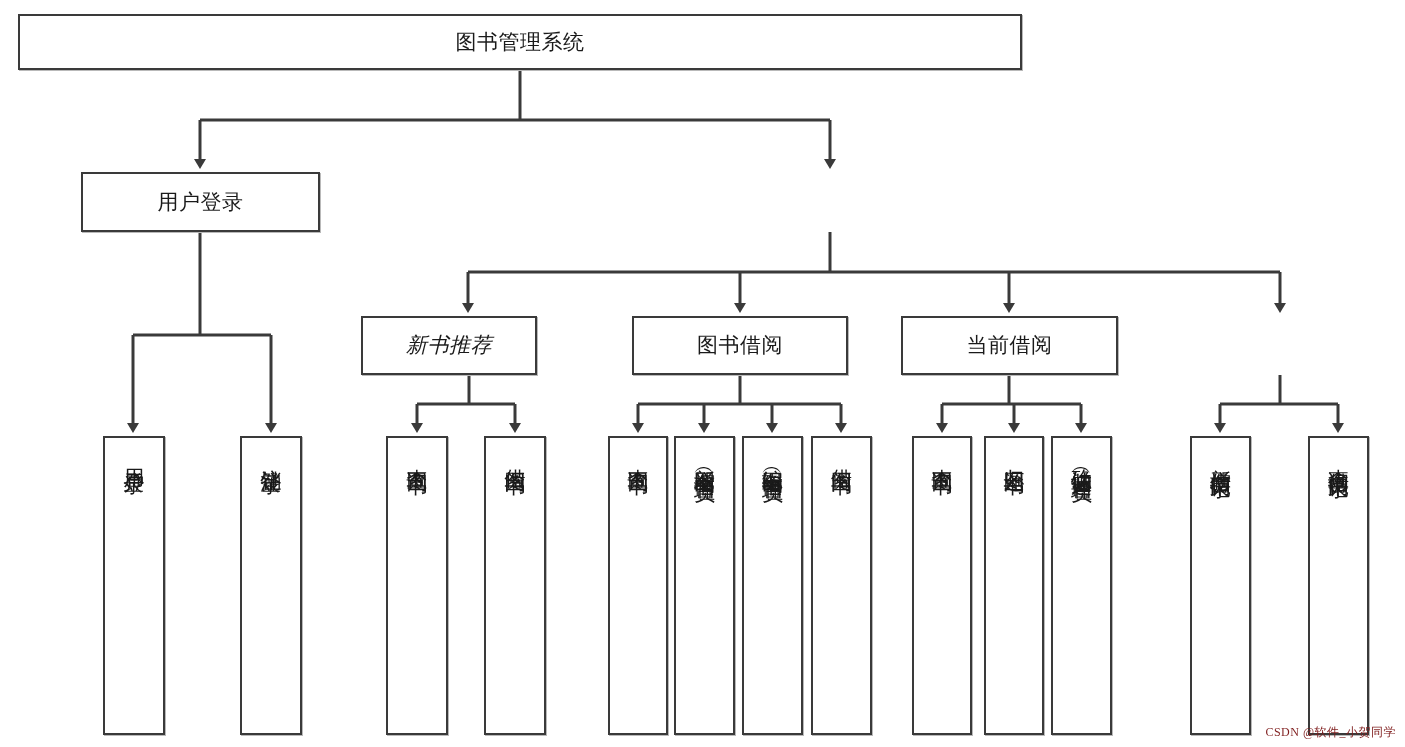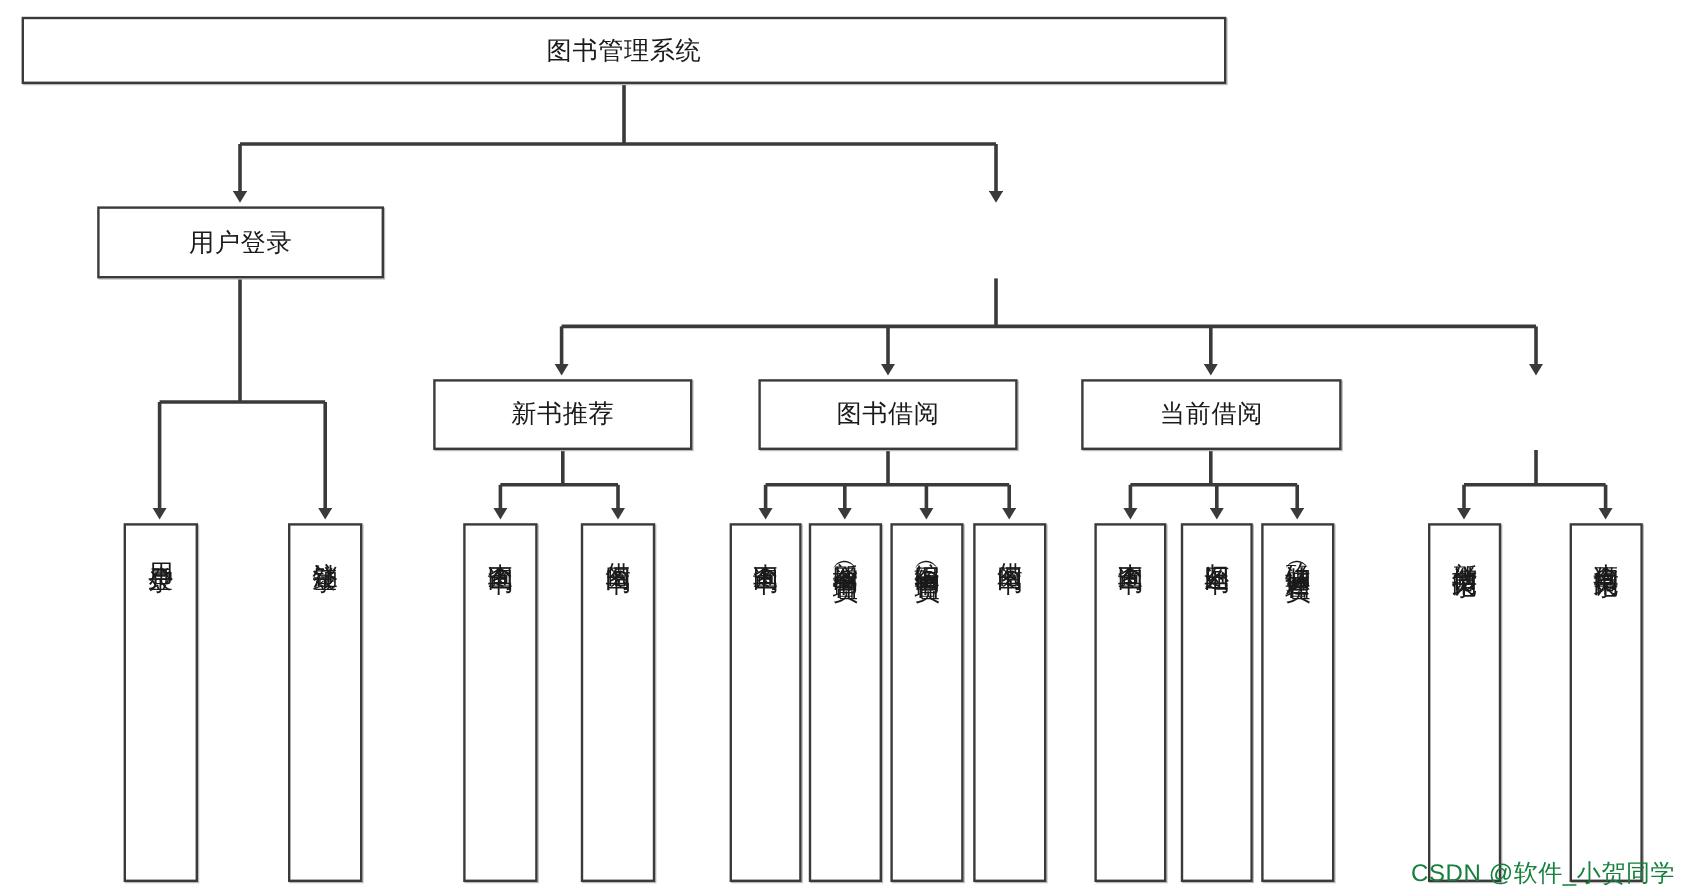--- a/index.html
+++ b/index.html
@@ -56,26 +56,26 @@
     text-orientation: upright;
     font-size: 21px;
     line-height: 1.05;
     letter-spacing: 2px;
     white-space: nowrap;
   }
   #watermark {
     position: absolute;
     right: 9px;
     bottom: 6px;
-    font-size: 20px;
-    color: #15803d;
+    font-size: 12px;
+    color: #7f1d1d;
     letter-spacing: 0.5px;
     z-index: 5;
     white-space: nowrap;
-    font-family: Liberation Sans, sans-serif;
+    font-family: Liberation Serif, serif;
   }
 </style>
 </head>
 <body>
 
 <div id="canvas">
 
   <svg id="edges" viewBox="0 0 1405 747" xmlns="http://www.w3.org/2000/svg">
     <defs>
       <marker id="arrow" markerWidth="10" markerHeight="12" refX="1" refY="6" orient="auto" markerUnits="userSpaceOnUse">
@@ -133,21 +133,21 @@
   </svg>
 
   <div class="node horiz" style="left:18px; top:14px; width:1004px; height:56px;">
     <span class="lbl">图书管理系统</span>
   </div>
 
   <div class="node horiz" style="left:81px; top:172px; width:239px; height:60px;">
     <span class="lbl">用户登录</span>
   </div>
 
-  <div class="node horiz" style="left:361px; top:316px; width:216px; height:59px;">
+  <div class="node horiz" style="left:361px; top:316px; width:176px; height:59px;font-style:italic;">
     <span class="lbl">新书推荐</span>
   </div>
   <div class="node horiz" style="left:632px; top:316px; width:216px; height:59px;align-items:center;">
     <span class="lbl">图书借阅</span>
   </div>
   <div class="node horiz" style="left:901px; top:316px; width:217px; height:59px;">
     <span class="lbl">当前借阅</span>
   </div>
 
   <div class="node vert" style="left:103px; top:436px; width:62px; height:299px;">

